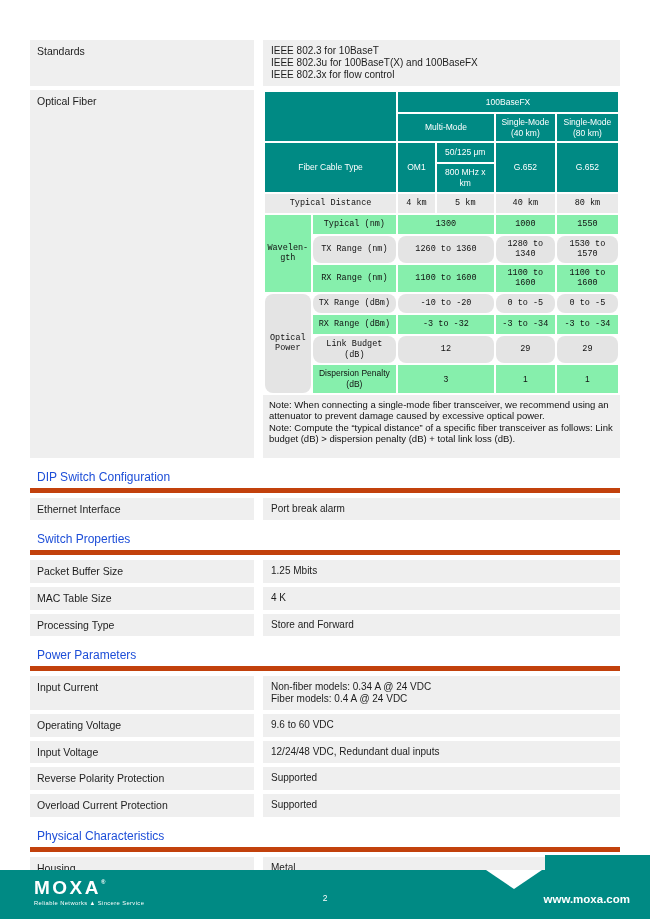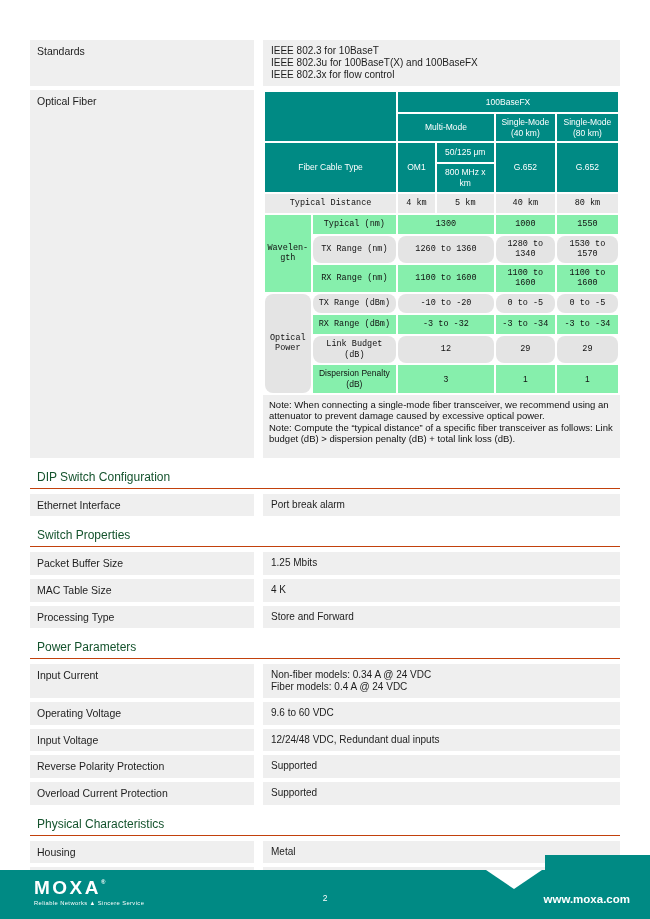--- a/index.html
+++ b/index.html
@@ -8,22 +8,22 @@
   .page { position:relative; width:650px; height:919px; overflow:hidden; background:#fff; }
   .content { position:absolute; top:40px; left:30px; width:590px; }
 
   
   .spec-row { display:flex; margin-bottom:4px; }
   .spec-label { width:224px; min-width:224px; background:#efefef;
     padding:5px 22px 5px 7px; margin-right:9px; font-size:10.5px; line-height:1.2; }
   .spec-value { flex:1; background:#efefef; padding:5px 8px; font-size:10px;
     line-height:1.2; white-space:pre-line; }
 
-  .section-title { font-size:12px; color:#14532d; padding:8px 0 4px 7px;
-    border-bottom:1px solid #c2410c; margin-bottom:5px; }
+  .section-title { font-size:12px; color:#1d4ed8; padding:8px 0 4px 7px;
+    border-bottom:5px solid #c2410c; margin-bottom:5px; }
   .section { margin-top:2px; }
 
   
   .fiber-cell { flex:1; background:#efefef; padding:0 0 13px 0; }
   table.fiber { width:100%; border-collapse:separate; border-spacing:2px; background:#fff; }
   table.fiber td { text-align:center; vertical-align:middle; font-size:8.5px;
     line-height:1.25; padding:3px 2px; overflow-wrap:break-word; }
   td.teal { background:#008a84; color:#fff; }
   td.dark { background:#86efac; color:#111; }
   td.light { background:#e4e4e4; color:#111;border-radius:8px; }

